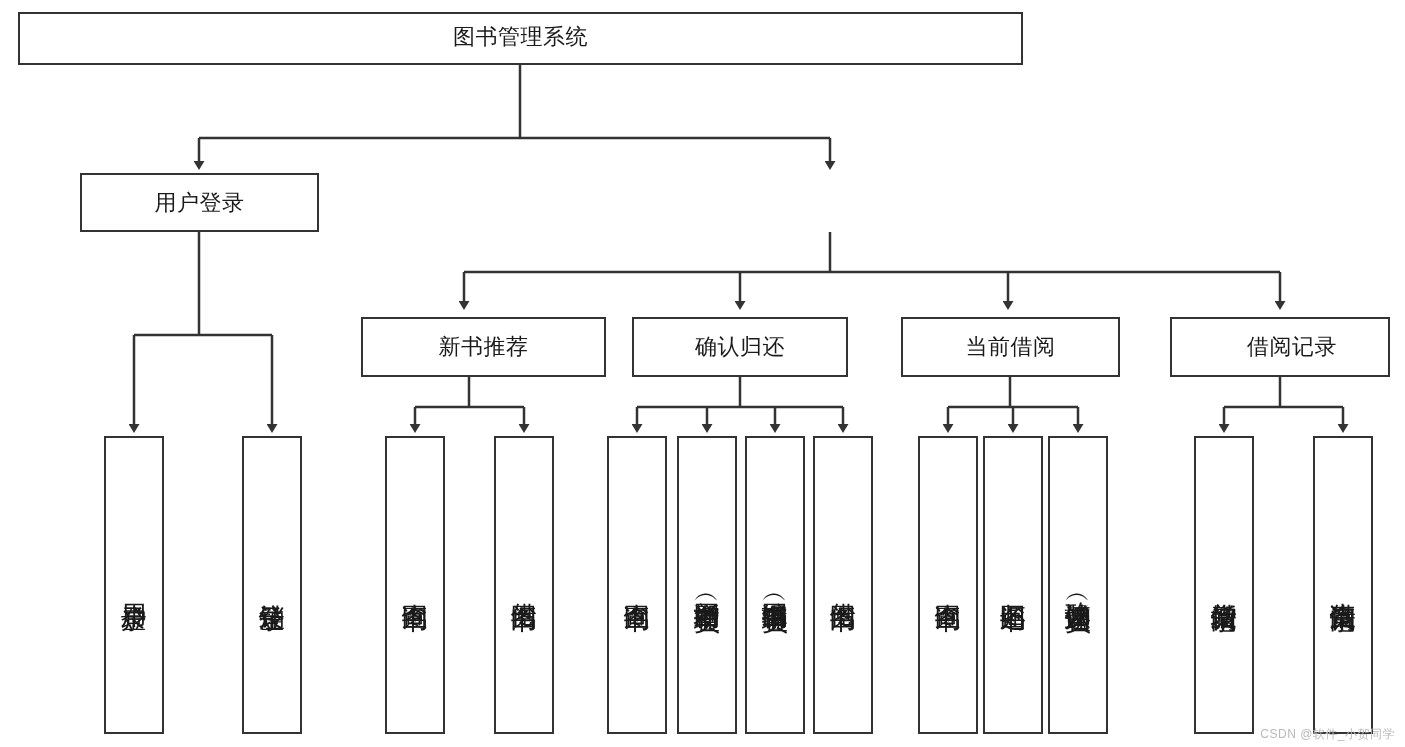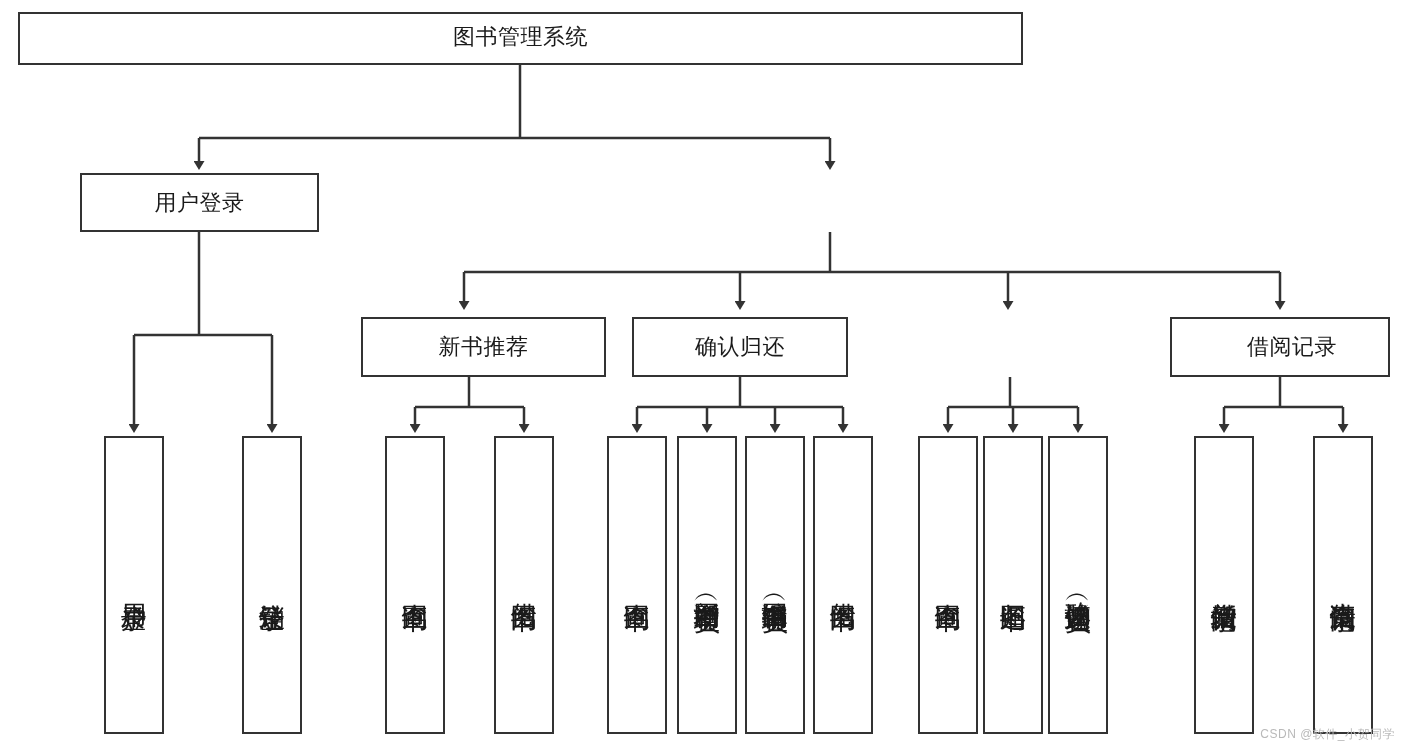--- a/index.html
+++ b/index.html
@@ -140,20 +140,23 @@
 
 
   <div class="node-box" style="left:361px;top:317px;width:245px;height:60px;">
     <span class="node-label">新书推荐</span>
   </div>
 
   <div class="node-box" style="left:632px;top:317px;width:216px;height:60px;">
     <span class="node-label">确认归还</span>
   </div>
 
+  <div class="node-box" style="left:901px;top:317px;width:219px;height:60px;">
+    <span class="node-label">当前借阅</span>
+  </div>
 
   <div class="node-box" style="left:1170px;top:317px;width:220px;height:60px;padding-left:24px;">
     <span class="node-label">借阅记录</span>
   </div>
 
   <div class="leaf-box" style="left:104px;top:436px;width:60px;height:298px;">
     <span class="leaf-label">用户登录</span>
   </div>
   <div class="leaf-box" style="left:242px;top:436px;width:60px;height:298px;">
     <span class="leaf-label">注销登录</span>

